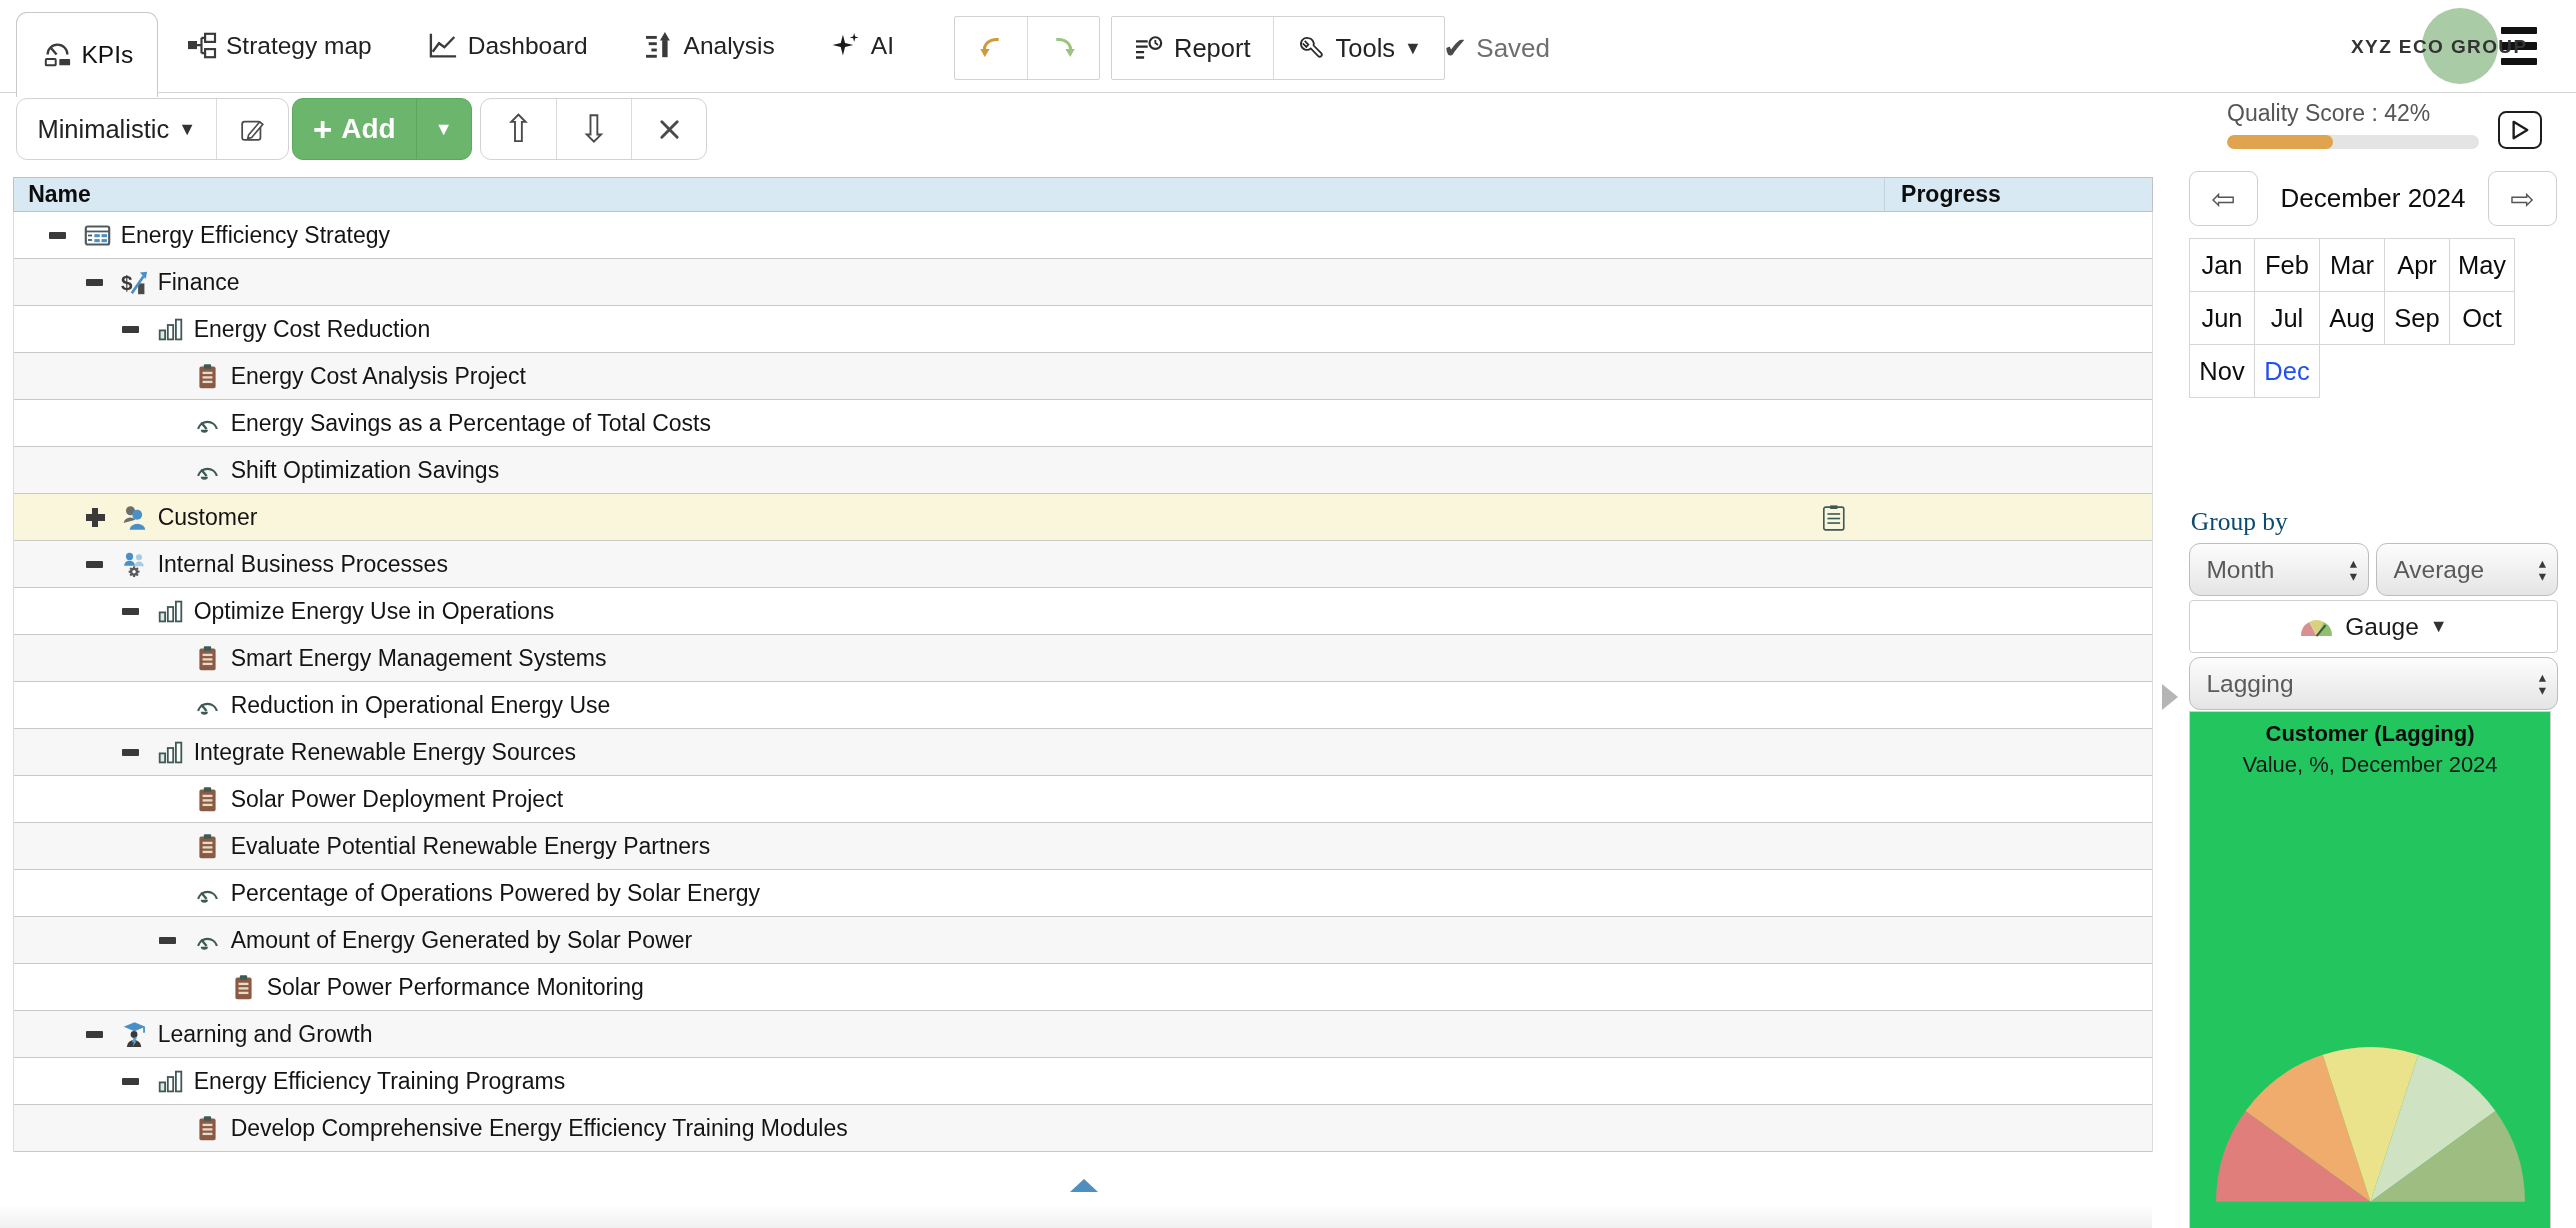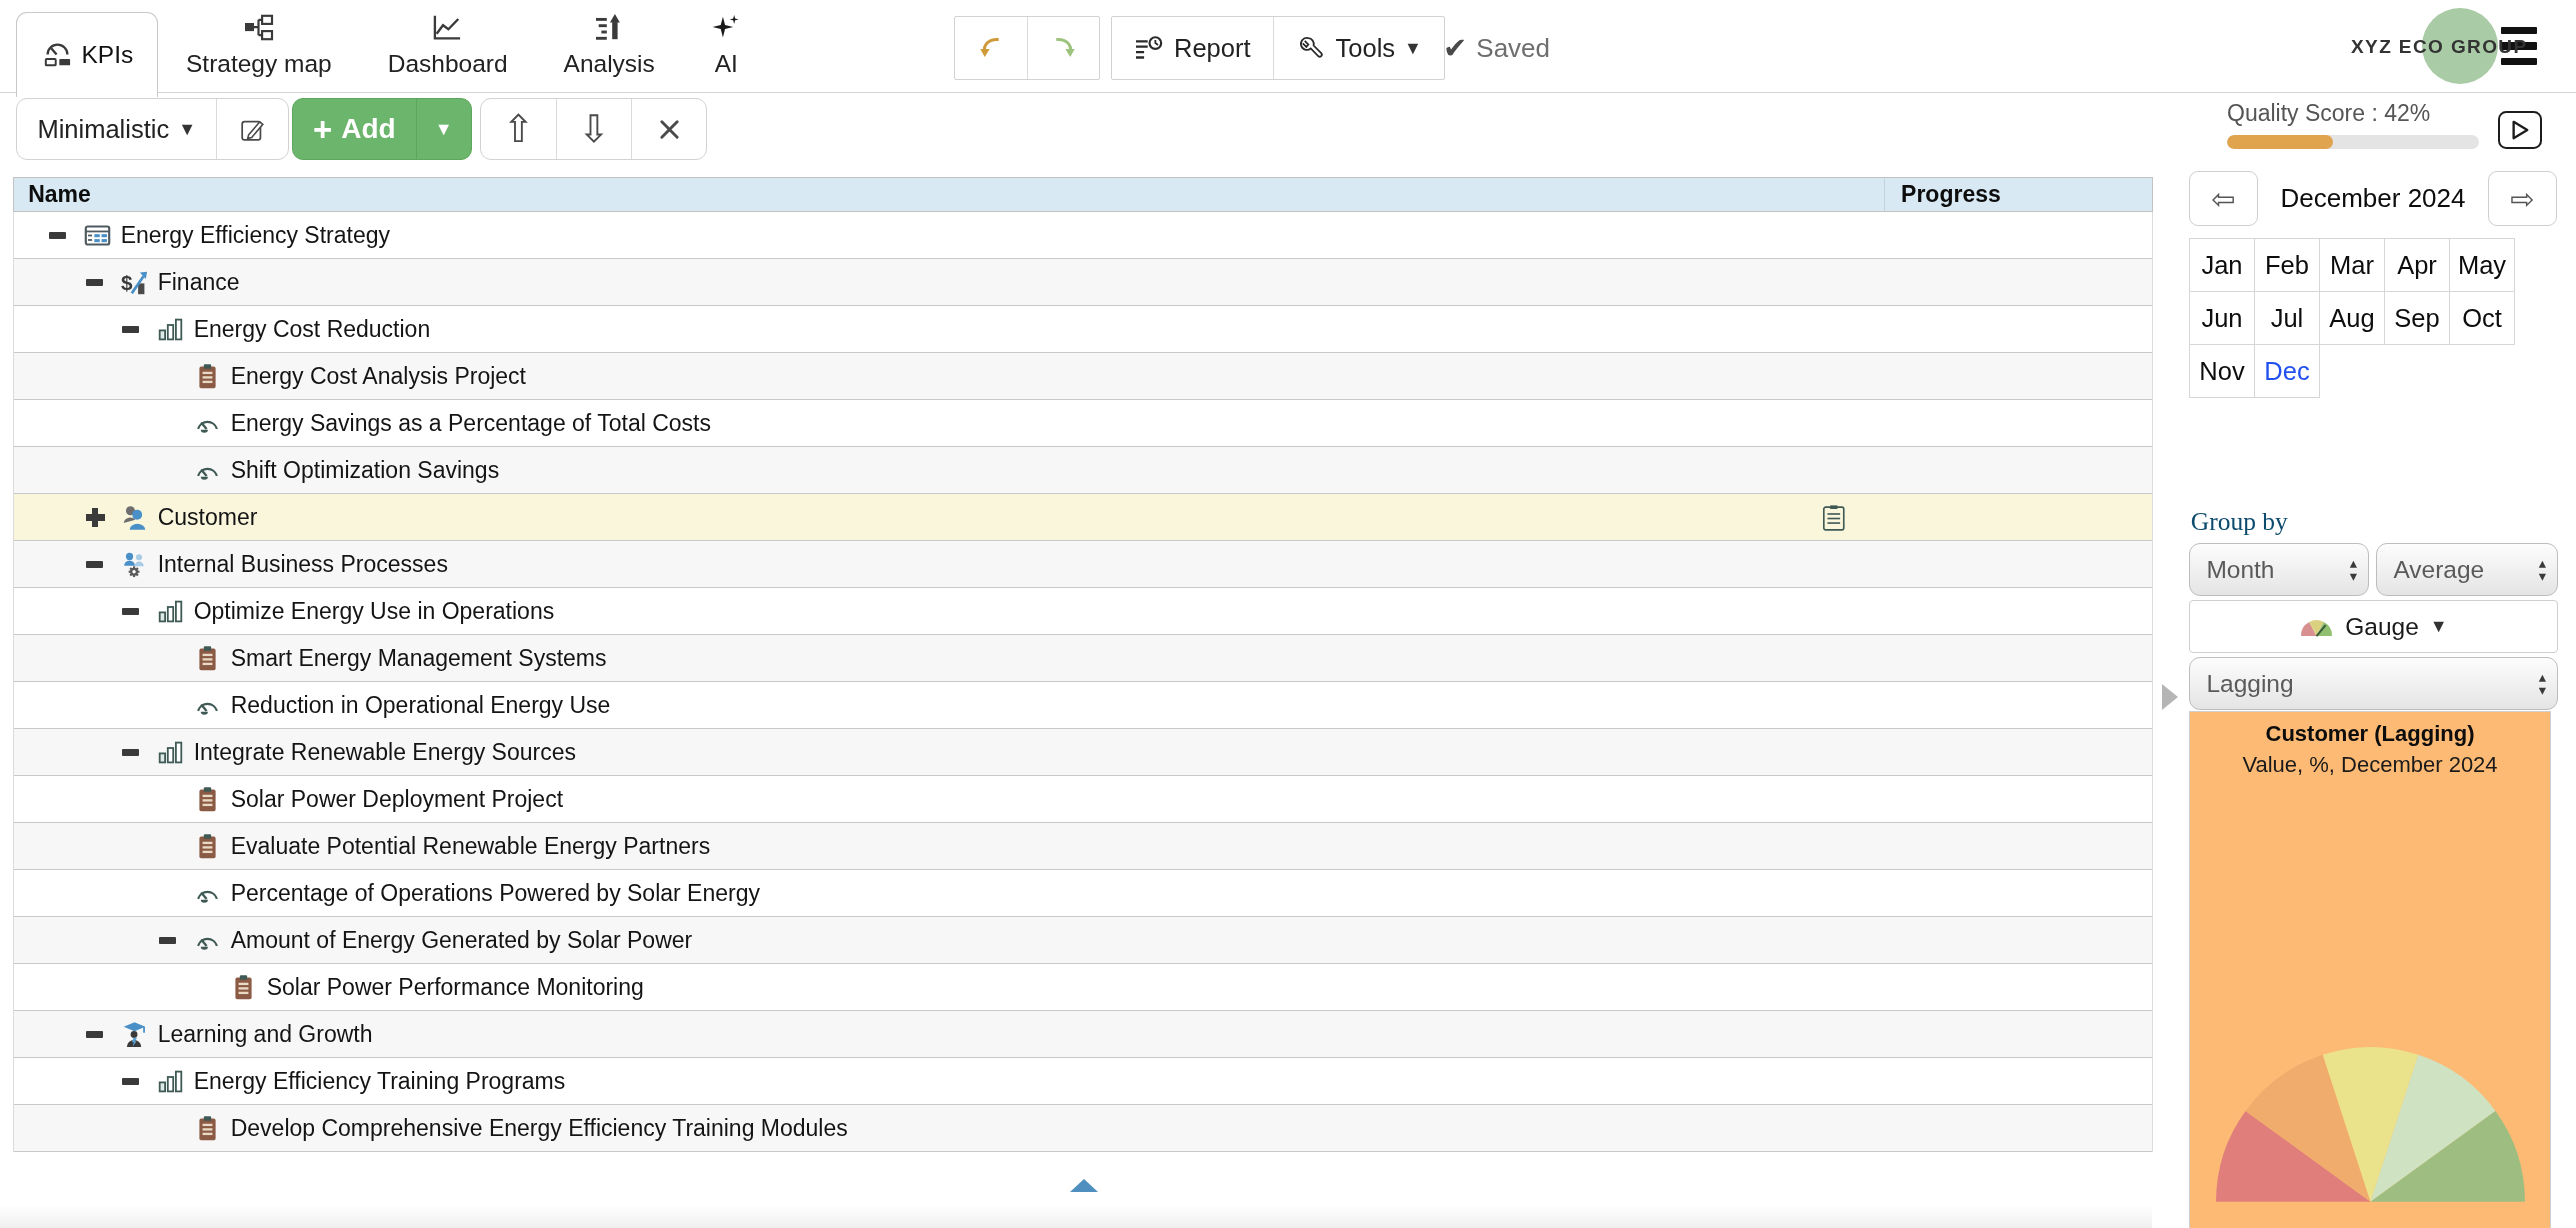--- a/index.html
+++ b/index.html
@@ -7,21 +7,21 @@
     font-family:"Liberation Sans", sans-serif; color:#1a1a1a; }
 
   
   .topnav { position:absolute; left:0; top:0; width:2576px; height:93px;
     background:#fff; border-bottom:1.8px solid #d4d4d4; z-index:5; }
   .tab-active { position:absolute; left:16.4px; top:11.8px; width:142px; height:85px;
     background:#fff; border:1.8px solid #c9c9c9; border-bottom:none;
     border-radius:11px 11px 0 0; display:flex; align-items:center; justify-content:center;
     gap:9px; font-size:24.5px; color:#111; z-index:6; }
   .tabs-rest { position:absolute; left:186px; top:0; height:91px; display:flex; align-items:center; }
-  .tab { display:flex; align-items:center; gap:9px; font-size:24.5px; color:#222; margin-right:56px; cursor:default;flex-direction:column; }
+  .tab { display:flex; align-items:center; gap:9px; font-size:24.5px; color:#222; margin-right:56px; cursor:default; }
   .tabicon { width:31px; height:27px; display:flex; flex:none; }
   .tabicon svg { width:100%; height:100%; }
 
   .nav-group { position:absolute; top:16.4px; height:64px; display:flex;
     border:1.8px solid #d2d2d2; border-radius:2px; background:#fff; overflow:hidden; }
   .nav-group button { border:none; background:transparent; height:100%; display:flex;
     align-items:center; justify-content:center; gap:9px; font-size:25.5px; color:#222;
     font-family:inherit; border-left:1.8px solid #dadada; padding:0 22px; cursor:pointer; }
   .nav-group button:first-child { border-left:none; }
   .g-undo { left:954px; } .g-undo button { width:72px; padding:0; }
@@ -112,21 +112,21 @@
     background:linear-gradient(#fdfdfd,#e4e4e4); display:flex; align-items:center;
     justify-content:space-between; padding:0 11px 0 16.4px; font-size:24.5px; color:#5a5a5a; cursor:pointer; }
   .sel-month { left:0; width:180px; }
   .sel-avg { left:187px; width:182px; }
   .sel-lag { top:657px; left:0; width:369px; }
   .spin { display:flex; flex-direction:column; line-height:12.7px; font-size:14.5px; color:#3a3a3a; }
   .gauge-btn { position:absolute; left:0; top:600px; width:369px; height:53px; background:#fff;
     border:1.8px solid #cfcfcf; border-radius:4px; display:flex; align-items:center;
     justify-content:center; gap:11px; font-size:24.5px; color:#1a1a1a; cursor:pointer; }
   .chart-panel { position:absolute; left:0; top:711px; width:362px; height:518px;
-    border:1.8px solid #cfcfcf; border-bottom:none; background:#fdba74; }
+    border:1.8px solid #cfcfcf; border-bottom:none; background:#22c55e; }
   .chart-title { position:absolute; left:0; top:9px; width:100%; text-align:center;
     font-size:22px; font-weight:bold; color:#0d0d0d; }
   .chart-sub { position:absolute; left:0; top:40px; width:100%; text-align:center;
     font-size:22px; color:#1a1a1a; }
   .gauge-wrap { position:absolute; left:25.5px; top:335px; width:309px; height:155px; }
   .panel-handle { position:absolute; left:2162px; top:684px; width:0; height:0;
     border-top:13.6px solid transparent; border-bottom:13.6px solid transparent;
     border-left:16.4px solid #b5b5b5; cursor:pointer; }
 </style>
 </head>

